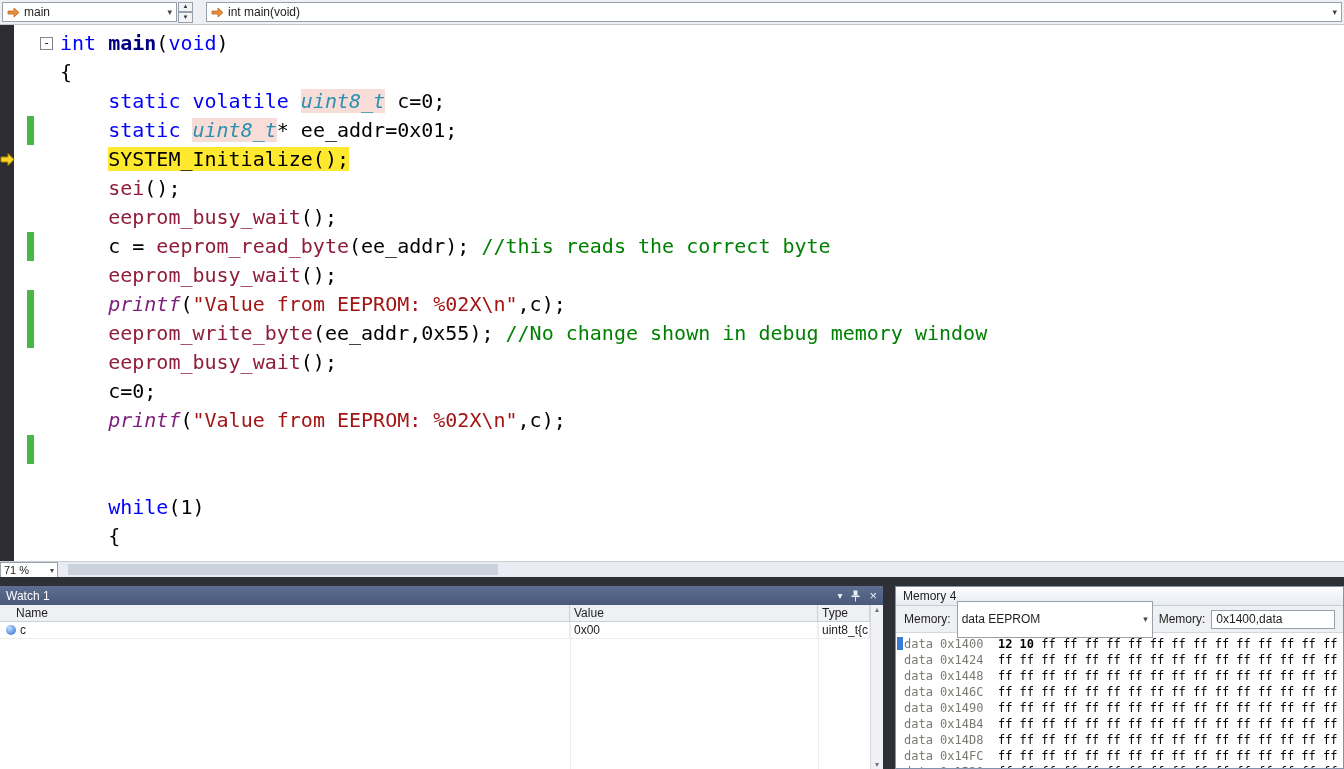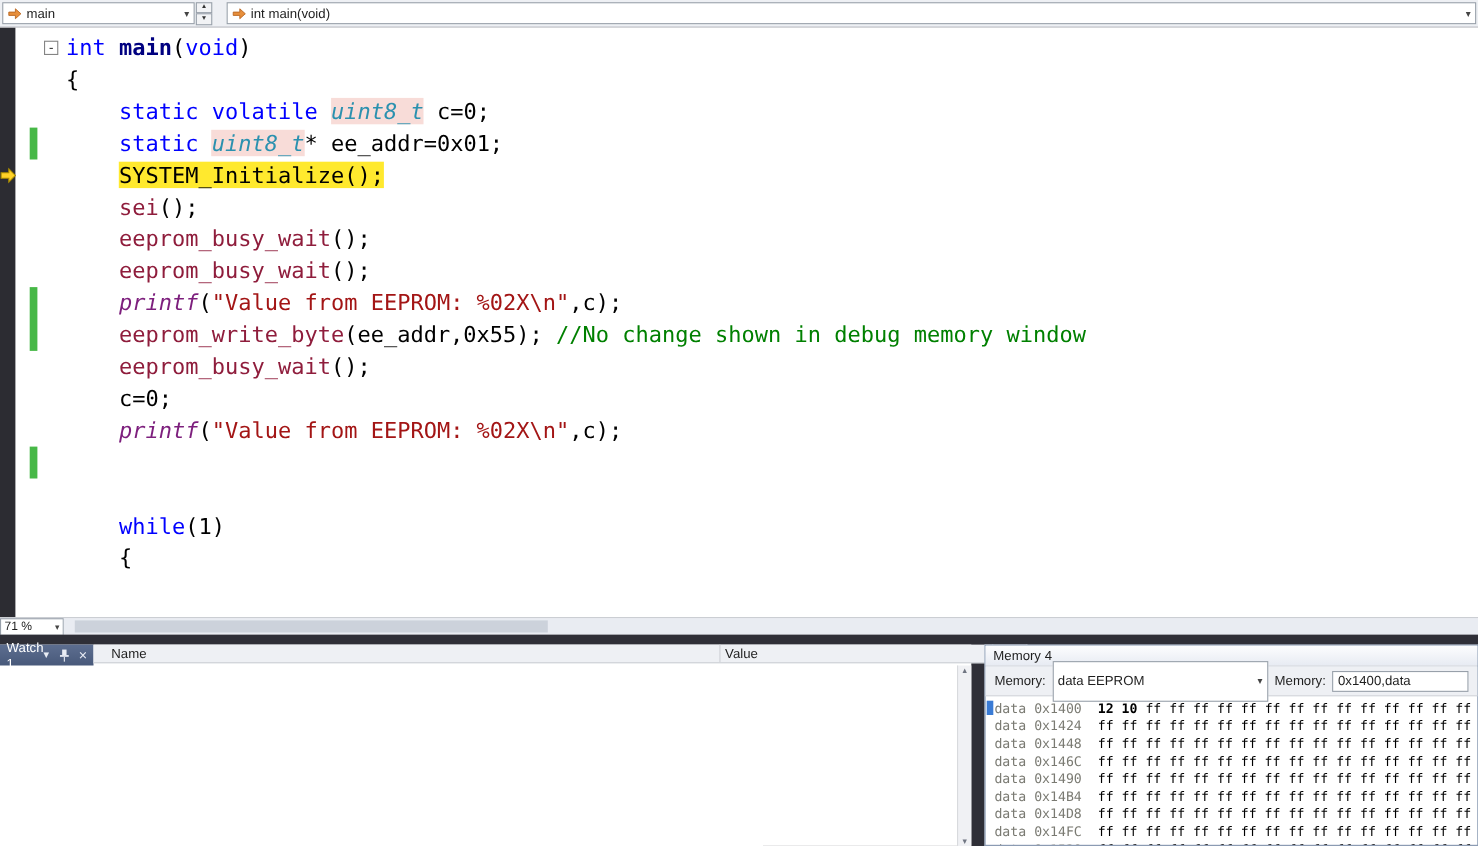--- a/index.html
+++ b/index.html
@@ -50,21 +50,21 @@
   .hscroll { flex:1; position:relative; background:#e9ecf2; }
   .hscroll .thumb { position:absolute; left:10px; top:2px; height:11px; width:430px; background:#ccd2db; }
 
   .splitter { position:absolute; top:577px; left:0; right:0; height:9px; background:#2f2f37; }
 
   
   .bottom { position:absolute; top:586px; left:0; right:0; bottom:0; }
 
   
   .watch { position:absolute; left:0; top:0; width:883px; bottom:0; background:#fff;
-           display:flex; flex-direction:row; }
+           display:flex; flex-direction:column; }
   .watch-title { height:19px; background:linear-gradient(#5d6e90,#48597a); color:#fff;
                  display:flex; align-items:center; padding:0 6px; font-size:12px; }
   .watch-title .title-icons { margin-left:auto; display:flex; align-items:center; gap:9px; }
   .watch-title .ti { color:#e9edf5; font-size:10px; line-height:10px; }
   .watch-title .ti.x { font-size:13px; }
   .watch-header { height:17px; display:grid; grid-template-columns:570px 248px 1fr; margin-right:13px;
                   background:#eef0f4; border-bottom:1px solid #cdd0d5; font-size:12px; color:#1e1e1e; }
   .watch-header .hcell { border-right:1px solid #cdd0d5; padding-left:4px; line-height:16px; }
   .watch-header .hcell.first { padding-left:16px; }
   .watch-body { flex:1; position:relative; background:#fff; margin-right:13px; overflow:hidden; }
@@ -132,20 +132,21 @@
     <div class="code-area">
         <div class="code-line"><div class="fold-box">-</div><span><span class="tk k">int</span><span class="tk p"> </span><span class="tk d">main</span><span class="tk p">(</span><span class="tk k">void</span><span class="tk p">)</span></span></div>
         <div class="code-line"><span><span class="tk p">{</span></span></div>
         <div class="code-line"><span><span class="tk p">    </span><span class="tk k">static</span><span class="tk p"> </span><span class="tk k">volatile</span><span class="tk p"> </span><span class="tk t">uint8_t</span><span class="tk p"> c=0;</span></span></div>
         <div class="code-line"><div class="change-bar"></div><span><span class="tk p">    </span><span class="tk k">static</span><span class="tk p"> </span><span class="tk t">uint8_t</span><span class="tk p">* ee_addr=0x01;</span></span></div>
         <div class="code-line"><svg class="cur-arrow" width="15" height="15" viewBox="0 0 15 15">
             <path d="M1 5h7V1.5L14 7.5 8 13.5V10H1z" fill="#ffd227" stroke="#a88a00" stroke-width="1"></path>
           </svg><span><span class="tk p">    </span><span class="tk p hl">SYSTEM_Initialize();</span></span></div>
         <div class="code-line"><span><span class="tk p">    </span><span class="tk f">sei</span><span class="tk p">();</span></span></div>
         <div class="code-line"><span><span class="tk p">    </span><span class="tk f">eeprom_busy_wait</span><span class="tk p">();</span></span></div>
+        <div class="code-line"><div class="change-bar"></div><span><span class="tk p">    c = </span><span class="tk f">eeprom_read_byte</span><span class="tk p">(ee_addr); </span><span class="tk c">//this reads the correct byte</span></span></div>
         <div class="code-line"><span><span class="tk p">    </span><span class="tk f">eeprom_busy_wait</span><span class="tk p">();</span></span></div>
         <div class="code-line"><div class="change-bar"></div><span><span class="tk p">    </span><span class="tk m">printf</span><span class="tk p">(</span><span class="tk s">"Value from EEPROM: %02X\n"</span><span class="tk p">,c);</span></span></div>
         <div class="code-line"><div class="change-bar"></div><span><span class="tk p">    </span><span class="tk f">eeprom_write_byte</span><span class="tk p">(ee_addr,0x55); </span><span class="tk c">//No change shown in debug memory window</span></span></div>
         <div class="code-line"><span><span class="tk p">    </span><span class="tk f">eeprom_busy_wait</span><span class="tk p">();</span></span></div>
         <div class="code-line"><span><span class="tk p">    c=0;</span></span></div>
         <div class="code-line"><span><span class="tk p">    </span><span class="tk m">printf</span><span class="tk p">(</span><span class="tk s">"Value from EEPROM: %02X\n"</span><span class="tk p">,c);</span></span></div>
         <div class="code-line"><div class="change-bar"></div><span></span></div>
         <div class="code-line"><span></span></div>
         <div class="code-line"><span><span class="tk p">    </span><span class="tk k">while</span><span class="tk p">(1)</span></span></div>
         <div class="code-line"><span><span class="tk p">    {</span></span></div>

